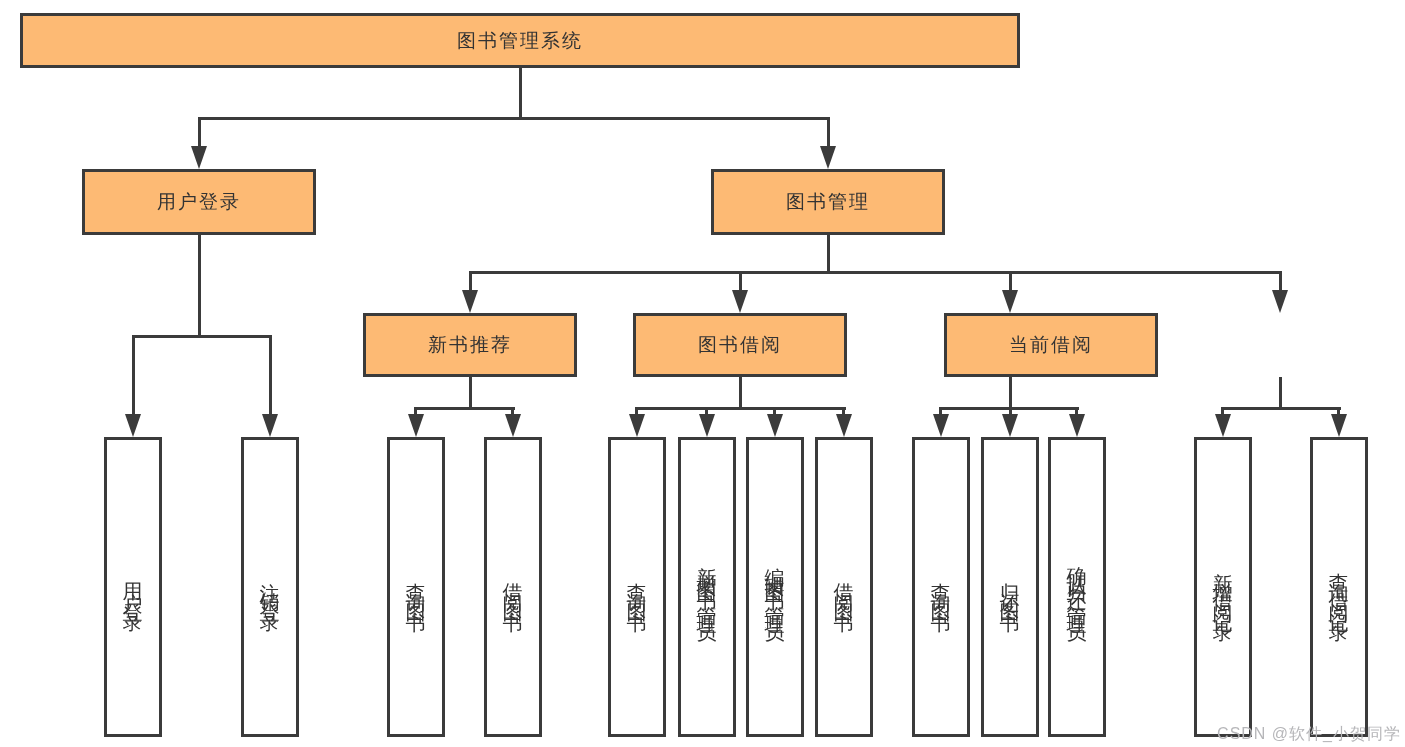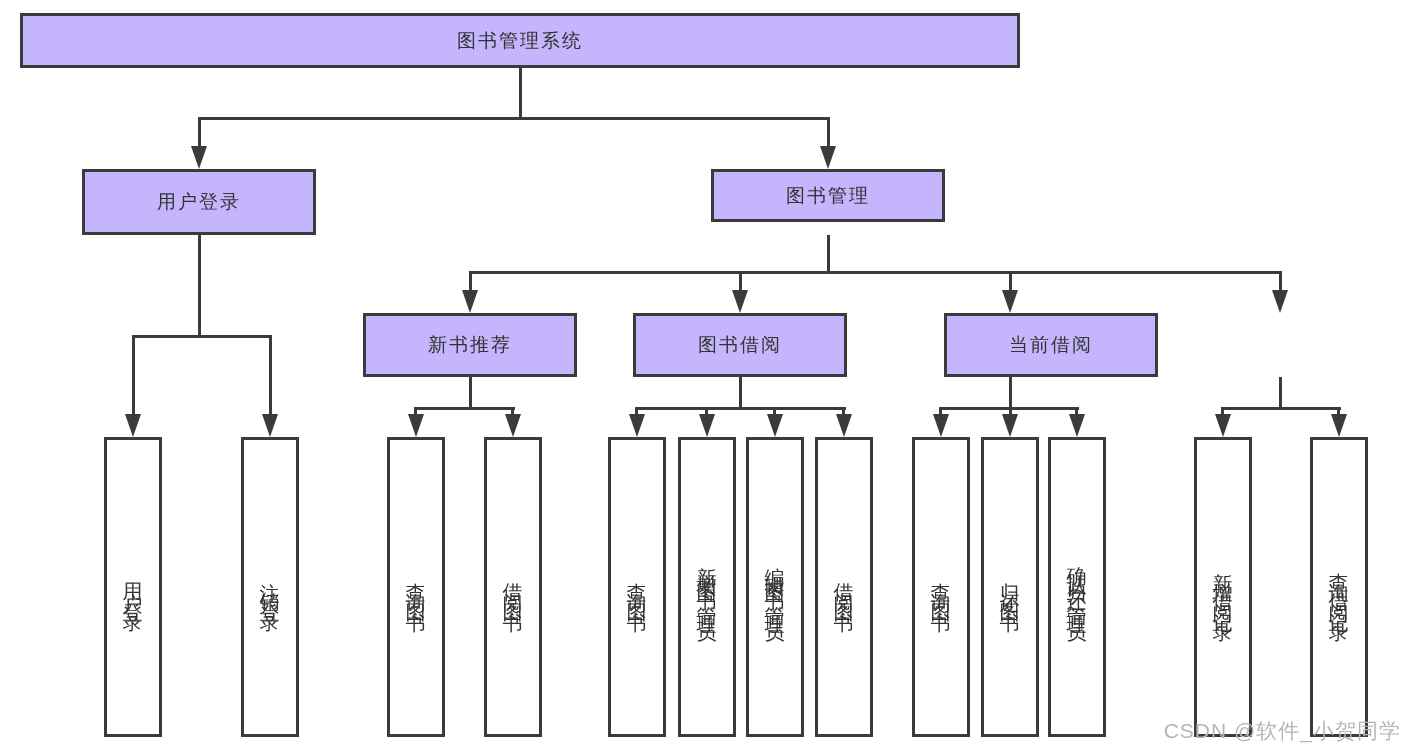--- a/index.html
+++ b/index.html
@@ -1,21 +1,21 @@
 <!DOCTYPE html>
 <html><head>
 <meta charset="utf-8">
 <style>
   html,body { margin:0; padding:0; background:#ffffff; }
   .canvas {
     position:relative; width:1405px; height:747px; background:#ffffff;
     font-family:"Liberation Sans", sans-serif; overflow:hidden;
   }
   .hbox {
-    position:absolute; box-sizing:border-box; background:#c4b5fd;
+    position:absolute; box-sizing:border-box; background:#fdba74;
     border:3px solid #3b3b3b; color:#333333;
     display:flex; align-items:center; justify-content:center;
     font-size:19px; letter-spacing:2px; white-space:nowrap;
   }
   .vbox {
     position:absolute; box-sizing:border-box; background:#ffffff;
     border:3px solid #3b3b3b; color:#333333;
     top:437px; width:58px; height:300px;
     display:flex; align-items:center; justify-content:center;
     writing-mode:vertical-rl; text-orientation:mixed;
@@ -23,21 +23,21 @@
   }
   .vline { position:absolute; width:3px; background:#3b3b3b; }
   .hline { position:absolute; height:3px; background:#3b3b3b; }
   .arrow {
     position:absolute; width:0; height:0;
     border-left:8px solid transparent; border-right:8px solid transparent;
     border-top:23px solid #3b3b3b;
   }
   .watermark {
     position:absolute; right:4px; bottom:2px;
-    font-size:21px; color:#b6b6b9; letter-spacing:1px; z-index:5;
+    font-size:16px; color:#b6b6b9; letter-spacing:1px; z-index:5;
     white-space:nowrap;
   }
 </style>
 </head>
 <body>
 
 <div class="canvas">
 
   <div>
     <div class="vline" style="left:519px; top:68px; height:51px;"></div>
@@ -108,21 +108,21 @@
     <div class="hline" style="left:1221px; top:407px; width:120px;"></div>
     <div class="vline" style="left:1221px; top:407px; height:9px;"></div>
     <div class="arrow" style="left:1215px; top:414px;"></div>
     <div class="vline" style="left:1337px; top:407px; height:9px;"></div>
     <div class="arrow" style="left:1331px; top:414px;"></div>
   </div>
 
   <div class="hbox" style="left:20px; top:13px; width:1000px; height:55px;">图书管理系统</div>
 
   <div class="hbox" style="left:82px; top:169px; width:234px; height:66px;">用户登录</div>
-  <div class="hbox" style="left:711px; top:169px; width:234px; height:53px;">图书管理</div>
+  <div class="hbox" style="left:711px; top:169px; width:234px; height:66px;">图书管理</div>
 
   <div class="hbox" style="left:633px; top:313px; width:214px; height:64px;">图书借阅</div>
   <div class="hbox" style="left:363px; top:313px; width:214px; height:64px;">新书推荐</div>
   <div class="hbox" style="left:903px; top:313px; width:214px; height:64px;margin-left:41px;">当前借阅</div>
 
   <div class="vbox" style="left:104px;">用户登录</div>
   <div class="vbox" style="left:241px;">注销登录</div>
 
   <div class="vbox" style="left:387px;">查询图书</div>
   <div class="vbox" style="left:484px;">借阅图书</div>

